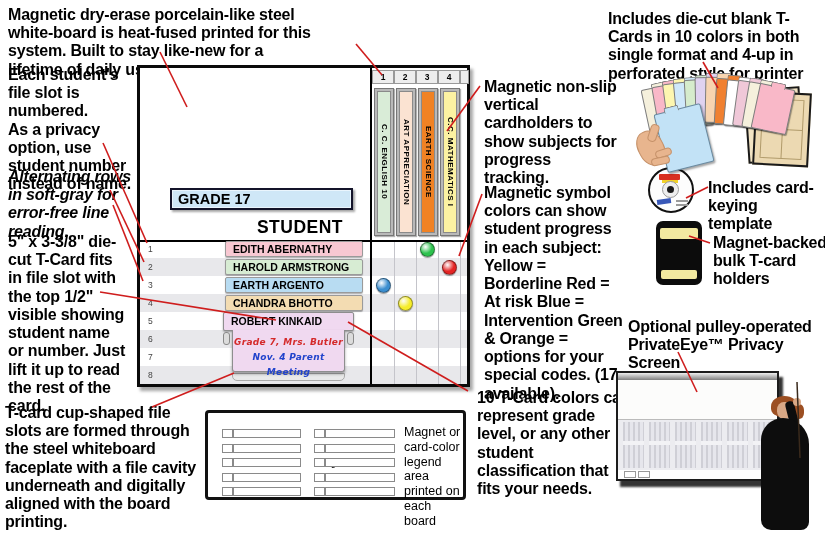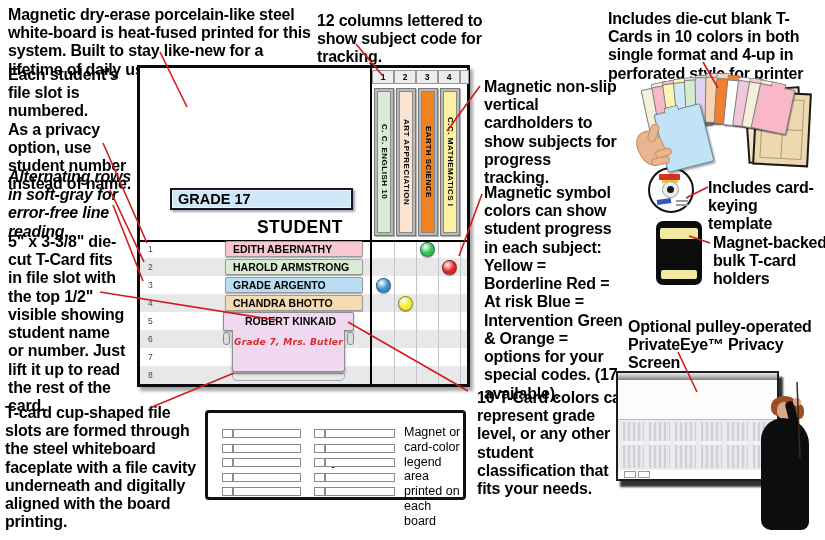--- a/index.html
+++ b/index.html
@@ -46,21 +46,21 @@
                background:#cfe7f7; border:2px solid #14142a; box-shadow:2px 2px 2px rgba(0,0,0,.35), inset 0 0 0 1px #eaf5fd;
                font-size:14.5px; font-weight:700; line-height:18px; padding-left:6px; z-index:3; }
   .student-hd { position:absolute; left:60px; top:149px; width:200px; text-align:center;
                 font-size:17.5px; font-weight:700; letter-spacing:.5px; z-index:3; }
   .ncard { position:absolute; left:85px; width:138px; height:16px; border:1px solid #9a9a9a; border-radius:2px;
            box-shadow:0 1px 1px rgba(0,0,0,.3); font-size:10.5px; font-weight:700; line-height:15px;
            padding-left:7px; z-index:3; white-space:nowrap; overflow:hidden; }
   .lifted { position:absolute; left:83px; top:244px; width:131px; height:68px; z-index:4; }
   .lifted .tab { position:absolute; left:0; top:0; width:131px; height:19px; border:1px solid #8e8e8e;
                  border-radius:2px; box-shadow:0 1px 2px rgba(0,0,0,.35); font-size:10.5px; font-weight:700;
-                 line-height:17px; padding-left:21px; }
+                 line-height:17px; padding-left:7px; }
   .lifted .bodyc { position:absolute; left:9px; top:18px; width:113px; height:42px; border:1px solid #8e8e8e;
                    border-top:none; border-radius:0 0 3px 3px; box-shadow:0 2px 3px rgba(0,0,0,.35);
                    text-align:center; padding-top:5px; }
   .lifted .cupL, .lifted .cupR { position:absolute; top:20px; width:7px; height:13px; background:#dcdcdc;
                    border:1px solid #8a8a8a; border-radius:3px; }
   .lifted .cupL { left:0; } .lifted .cupR { right:0; }
   .note1, .note2 { font-family:"DejaVu Sans", sans-serif; font-style:italic; font-weight:700;
                    font-size:9px; letter-spacing:.3px; line-height:1.65; }
   .note1 { color:#d42a2a; } .note2 { color:#2244cc; }
   .slotcup { position:absolute; left:92px; top:305px; width:113px; height:8px; background:#e9e9e9;
@@ -146,21 +146,20 @@
 <body>
 
 <div class="canvas">
 
   <div class="co co-whiteboard">Magnetic dry-erase porcelain-like steel white-board is heat-fused printed for this system. Built to stay like-new for a lifetime of daily use.</div>
   <div class="co co-fileslot">Each student's file slot is numbered.
   As a privacy option, use student number instead of name.</div>
   <div class="co co-alternating">Alternating rows in soft-gray for error-free line reading.</div>
   <div class="co co-tcardfit">5" x 3-3/8" die-cut T-Card fits in file slot with the top 1/2" visible showing student name or number. Just lift it up to read the rest of the card.</div>
   <div class="co co-cupslots">T-card cup-shaped  file slots are formed through the steel whiteboard faceplate with a file cavity underneath and digitally aligned with the board printing.</div>
-  <div class="co co-columns12">12 columns lettered to show subject code for tracking.</div>
   <div class="co co-cardholders">Magnetic non-slip vertical cardholders to show subjects for progress tracking.</div>
   <div class="co co-symbols">Magnetic symbol colors can show student progress in each subject: Yellow = Borderline Red = At risk Blue = Intervention Green &amp; Orange = options for your special codes. (17 available).</div>
   <div class="co co-tcardcolors">10 T-Card colors can represent grade level, or any other student classification that fits your needs.</div>
   <div class="co co-diecut">Includes die-cut blank T-Cards in 10 colors in both single format and 4-up in perforated style for printer</div>
   <div class="co co-keying">Includes card-keying template</div>
   <div class="co co-bulk">Magnet-backed bulk T-card holders</div>
   <div class="co co-privacy">Optional pulley-operated PrivateEye™ Privacy Screen</div>
 
   <div class="board">
     <div class="board-inner" id="boardInner">
@@ -168,20 +167,21 @@
       <div class="vdivider"></div>
       <div class="grade-box">GRADE 17</div>
       <div class="student-hd">STUDENT</div>
 
       <div class="lifted">
         <div class="tab" style="background: rgb(240, 217, 240);">ROBERT KINKAID</div>
         <div class="cupL"></div>
         <div class="cupR"></div>
         <div class="bodyc" style="background: rgb(240, 217, 240);">
           <div class="note1">Grade 7, Mrs. Butler</div>
+          <div class="note2">Nov. 4 Parent Meeting</div>
         </div>
       </div>
       <div class="slotcup"></div>
     <div class="brow" style="top: 172px;">
           <span class="rnum">1</span>
         </div>
         <div class="brow alt" style="top: 190px;">
           <span class="rnum">2</span>
         </div>
         <div class="brow" style="top: 208px;">
@@ -218,21 +218,21 @@
           <div class="holder-in" style="background: rgb(251, 227, 210);">ART APPRECIATION</div>
         </div>
         <div class="holder" style="left: 278px;">
           <div class="holder-in" style="background: rgb(240, 130, 36);">EARTH SCIENCE</div>
         </div>
         <div class="holder" style="left: 300px;">
           <div class="holder-in" style="background: rgb(252, 242, 162);">C.C. MATHEMATICS I</div>
         </div>
         <div class="ncard" style="top: 191px; background: rgb(215, 236, 211);">HAROLD ARMSTRONG</div>
         <div class="ncard" style="top: 173px; background: rgb(248, 200, 210);">EDITH ABERNATHY</div>
-        <div class="ncard" style="top: 209px; background: rgb(184, 220, 242);">GRADE ARGENTO</div>
+        <div class="ncard" style="top: 209px; background: rgb(184, 220, 242);">EARTH ARGENTO</div>
         <div class="ncard" style="top: 227px; background: rgb(243, 220, 178);">CHANDRA BHOTTO</div>
         <div class="dot" style="left: 279.5px; top: 173.5px; background: radial-gradient(circle at 35% 30%, rgba(255, 255, 255, 0.85), rgb(46, 194, 78) 52%);"></div>
         <div class="dot" style="left: 301.5px; top: 191.5px; background: radial-gradient(circle at 35% 30%, rgba(255, 255, 255, 0.85), rgb(228, 37, 37) 52%);"></div>
         <div class="dot" style="left: 235.5px; top: 209.5px; background: radial-gradient(circle at 35% 30%, rgba(255, 255, 255, 0.85), rgb(59, 142, 208) 52%);"></div>
         <div class="dot" style="left: 257.5px; top: 227.5px; background: radial-gradient(circle at 35% 30%, rgba(255, 255, 255, 0.85), rgb(245, 236, 42) 52%);"></div>
       </div>
   </div>
 
   <div class="legend">
     <div class="legend-title">Legend</div>

